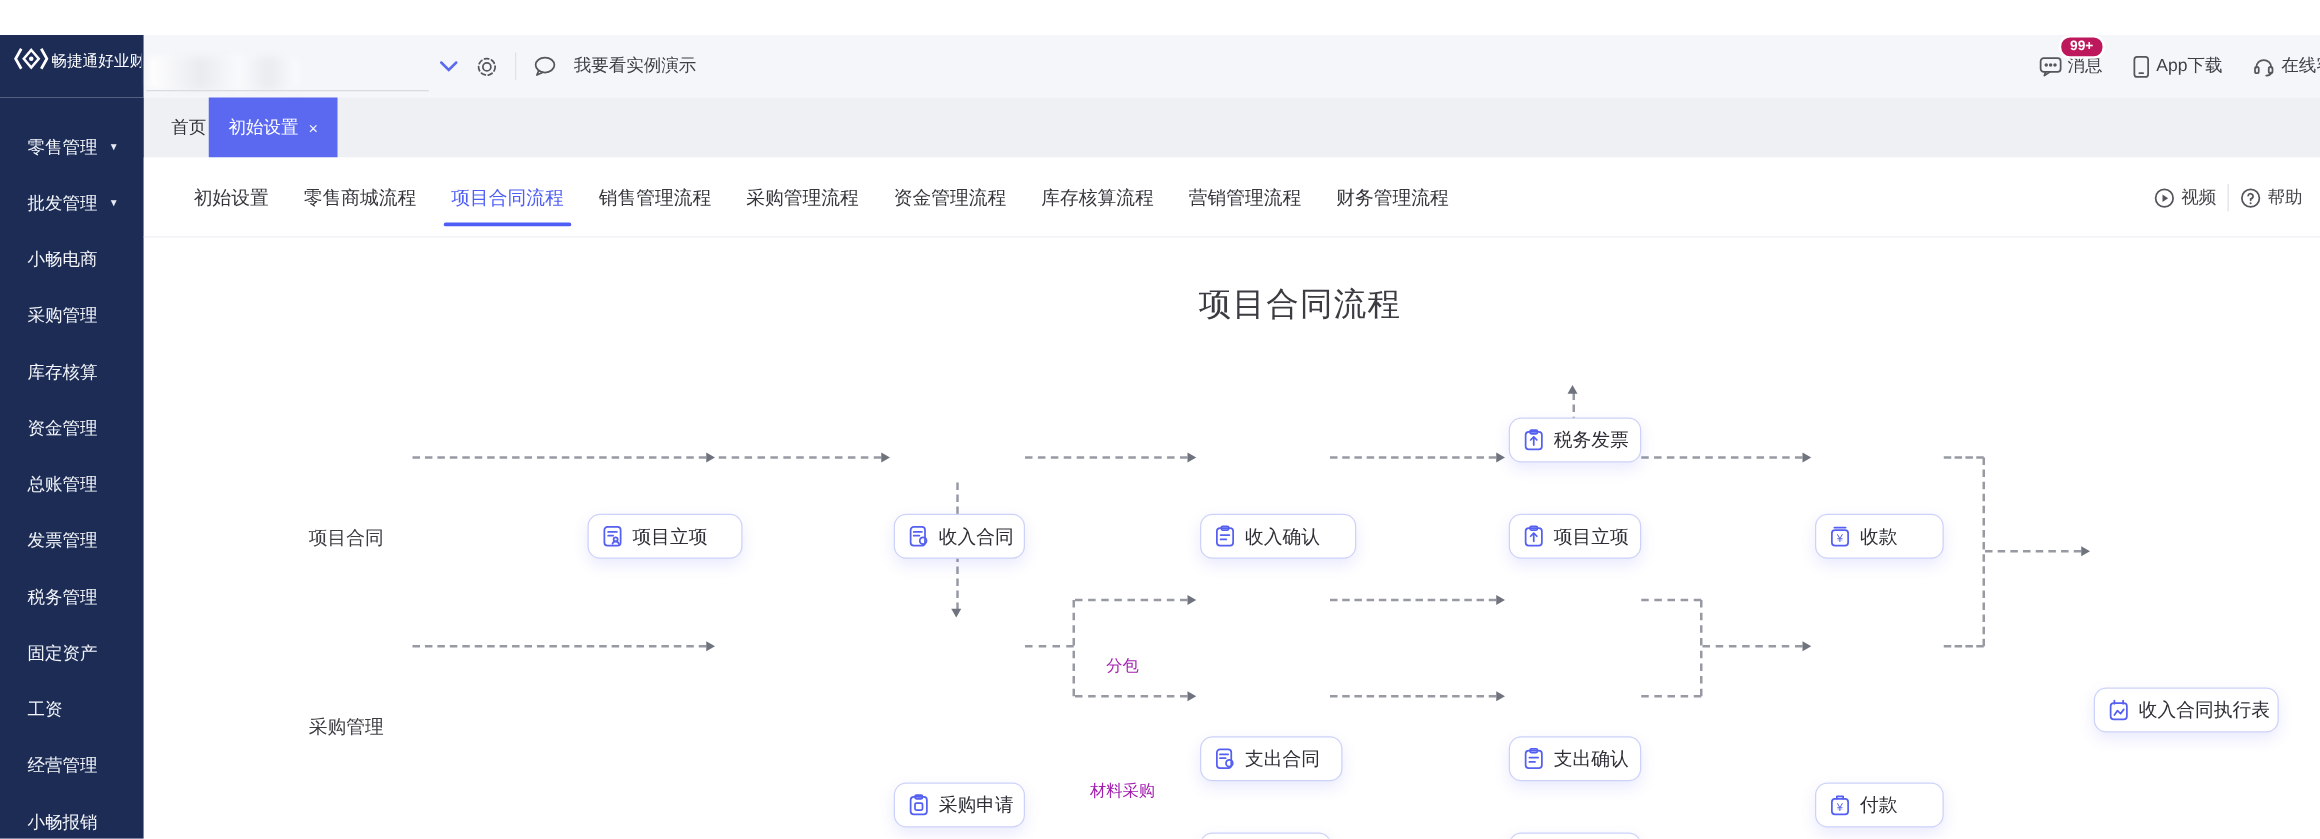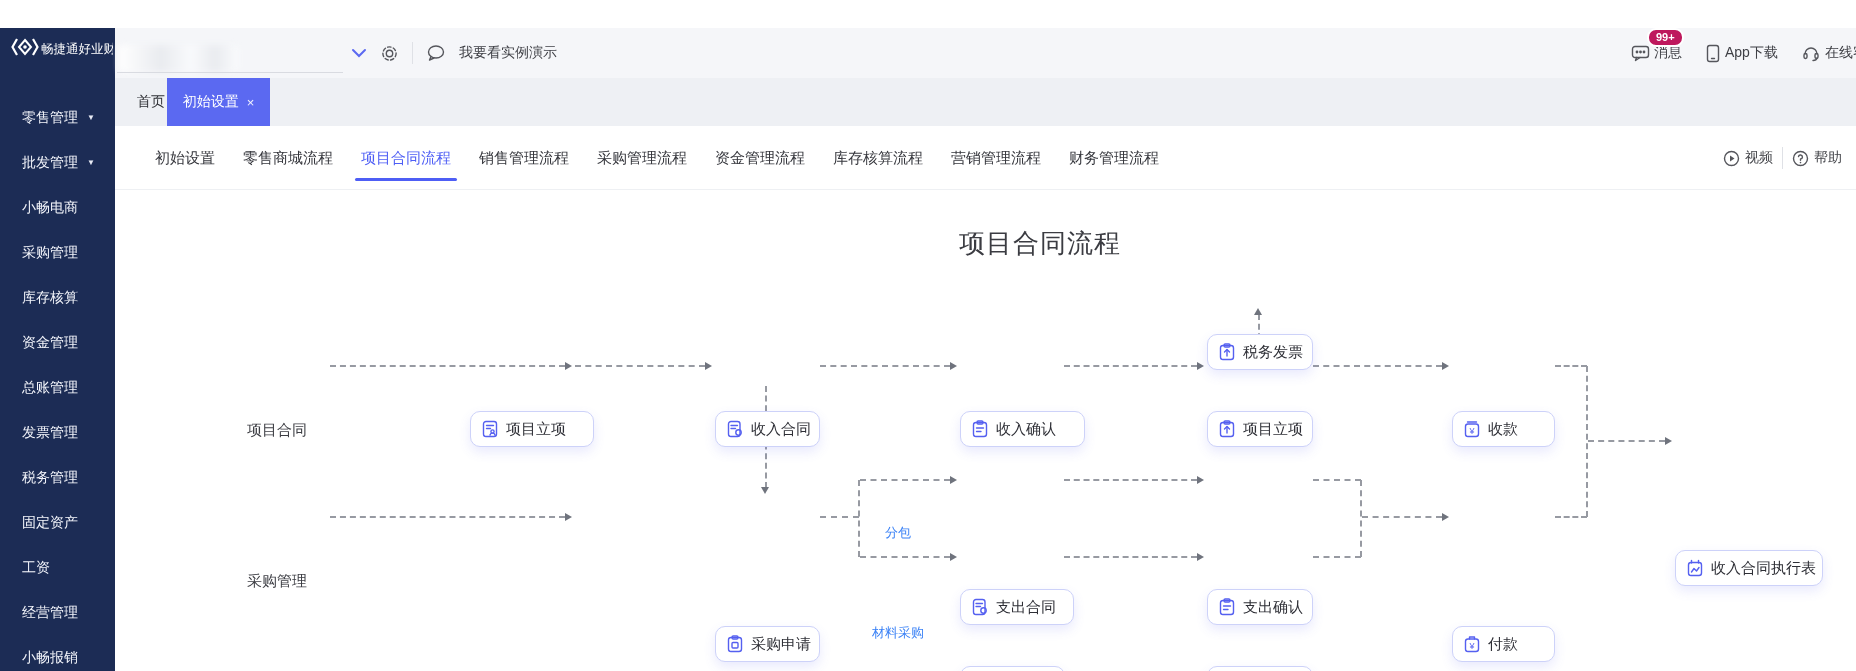--- a/index.html
+++ b/index.html
@@ -45,21 +45,21 @@
   .subtabs { position:absolute; left:40px; top:0; height:64px; display:flex; align-items:center; gap:28px; }
   .subtab { position:relative; height:64px; display:flex; align-items:center; font-size:15px; color:#35363c; cursor:pointer; }
   .subtab.active { color:#4e5ef5; }
   .subtab-underline { position:absolute; left:-6px; right:-6px; bottom:9px; height:3px; background:#4e5ef5; border-radius:2px; }
   .row-tools { position:absolute; right:14px; top:0; height:64px; display:flex; align-items:center; gap:9px; font-size:14px; color:#45464b; }
 
   
   .flow { position:absolute; left:0; top:64px; width:1741px; height:481px; }
   .flow-title { position:absolute; left:815px; top:36px; width:220px; text-align:center; font-size:26px; color:#3b3c42; letter-spacing:1px; }
   .lane-label { position:absolute; font-size:15px; color:#3c3d43; }
-  .branch-label { position:absolute; font-size:13px; color:#3b82f6; }
+  .branch-label { position:absolute; font-size:13px; color:#a21caf; }
   .node { position:absolute; height:36px; background:#fff; border:1px solid #cdd2f9; border-radius:10px;
           box-shadow:0 5px 12px rgba(96,106,240,.14); display:flex; align-items:center; gap:7px;
           padding:0 10px; font-size:15px; color:#2e2f36; cursor:pointer; white-space:nowrap; }
   .node svg { flex:0 0 auto; }
   .hl { position:absolute; border-top:2px dashed #979aa2; }
   .vl { position:absolute; border-left:2px dashed #979aa2; }
   .ar, .au, .ad { position:absolute; width:0; height:0; border:4px solid transparent; }
   .ar { border-left:7px solid #6f737d; border-right:none; }
   .au { border-bottom:7px solid #6f737d; border-top:none; }
   .ad { border-top:7px solid #6f737d; border-bottom:none; }

